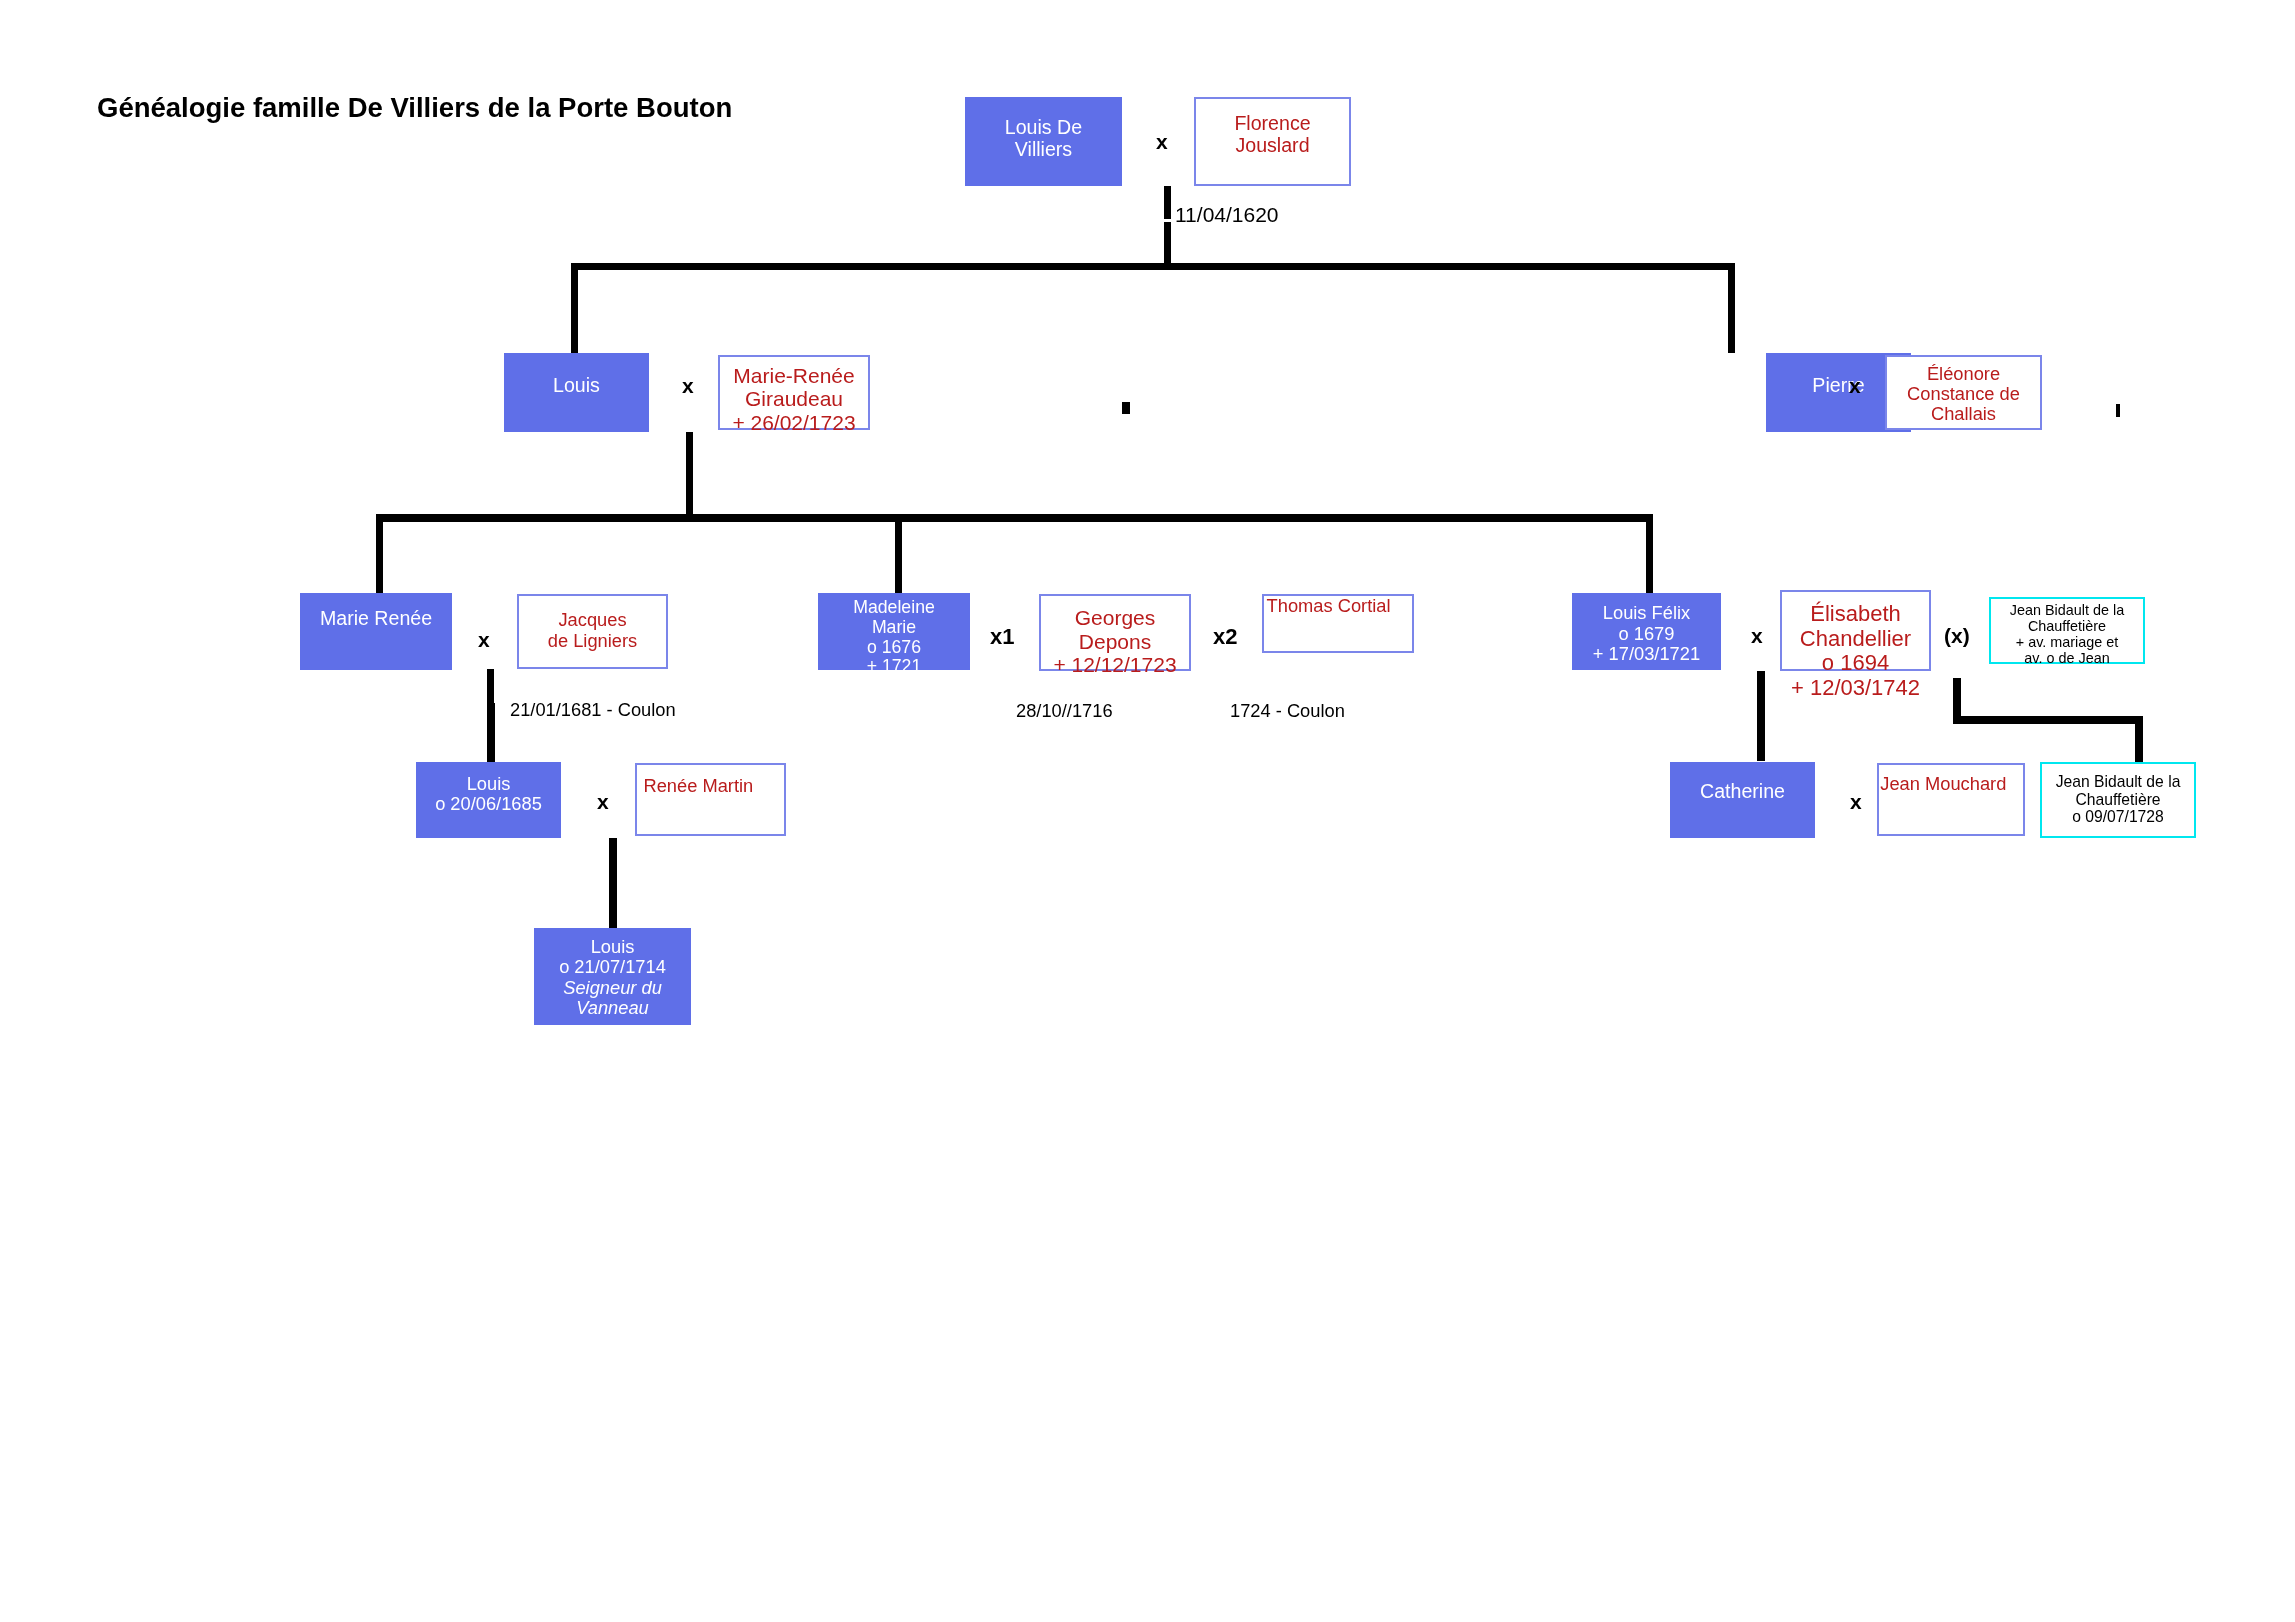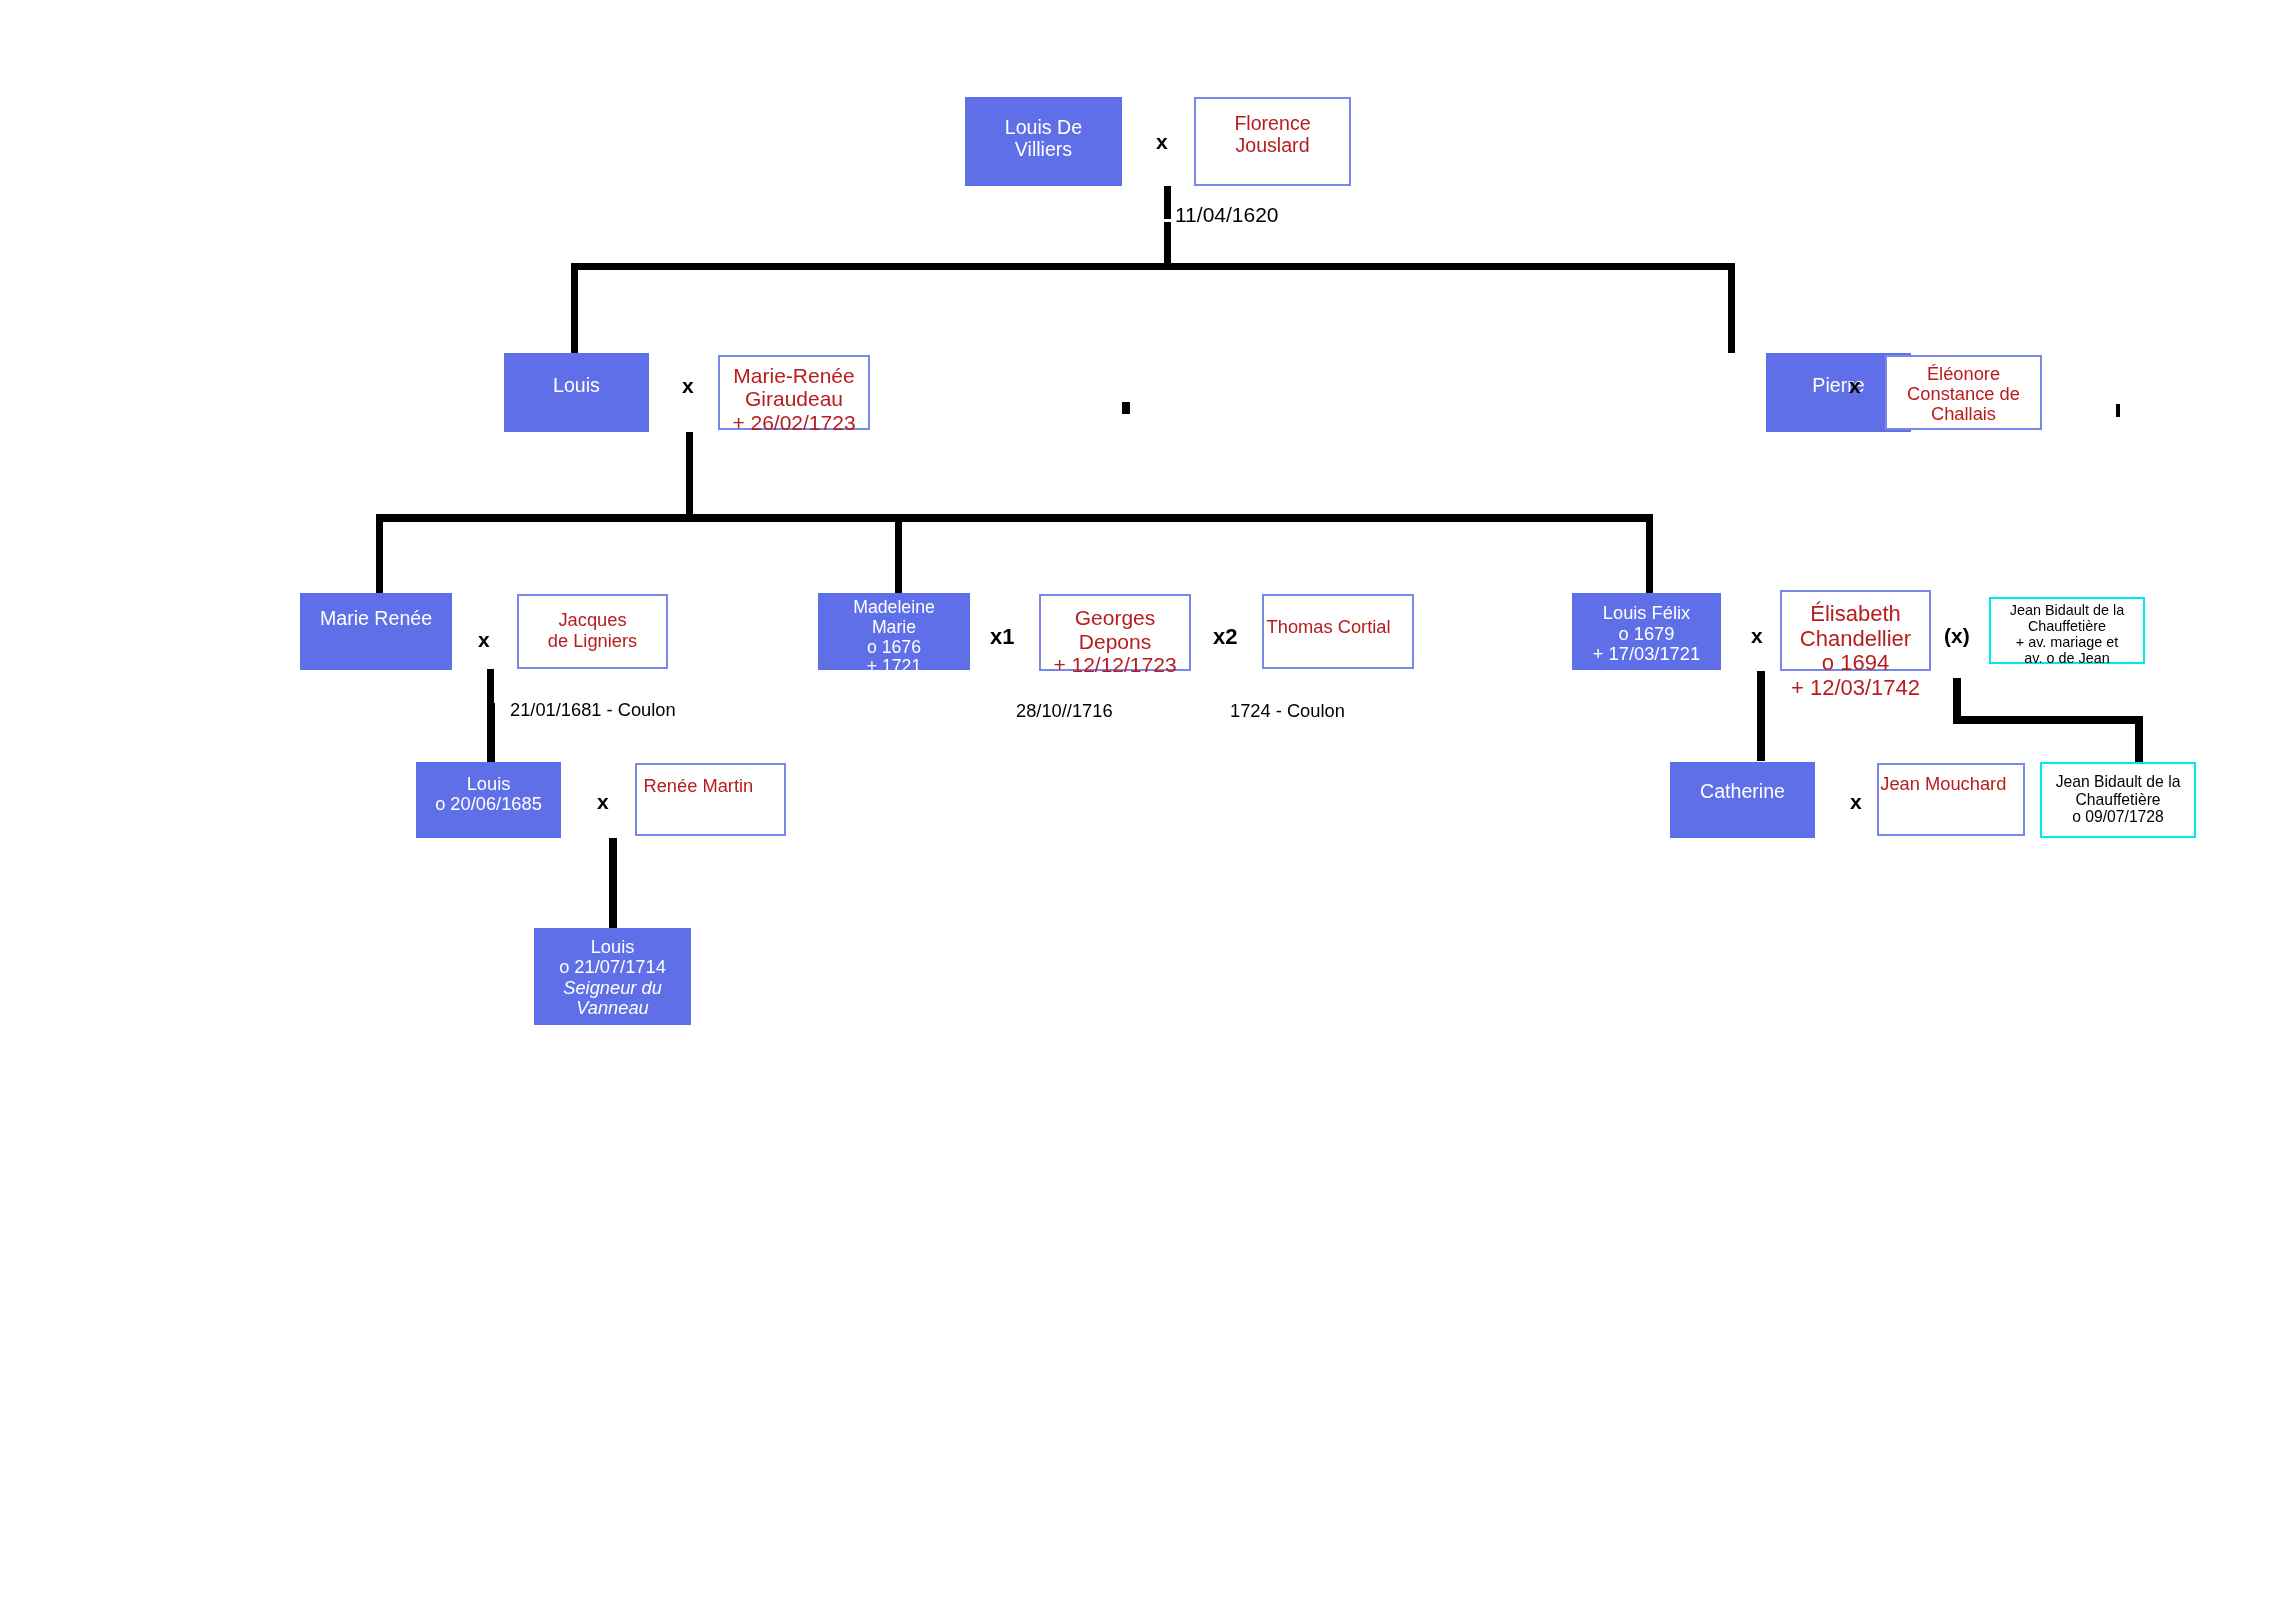--- a/index.html
+++ b/index.html
@@ -31,20 +31,21 @@
   
   .lbl{position:absolute;color:#000;white-space:nowrap;}
   .xmark{position:absolute;color:#000;font-weight:bold;white-space:nowrap;}
   .tick{position:absolute;background:#000;}
 </style>
 </head>
 <body>
 
 <div id="canvas">
 
+  <div class="title" style="left:97px;top:92px;">Généalogie famille De Villiers de la Porte Bouton</div>
 
   <div class="box filled" style="left:965px;top:97px;width:157px;height:89px;font-size:19.6px;padding-top:19px;">
     <span class="ln">Louis De</span>
     <span class="ln">Villiers</span>
   </div>
 
   <div class="xmark" style="left:1156px;top:130px;font-size:21px;">x</div>
 
   <div class="box outline" style="left:1194px;top:97px;width:157px;height:89px;font-size:19.6px;padding-top:14.4px;">
     <span class="ln">Florence</span>
@@ -118,21 +119,21 @@
   <div class="box outline" style="left:1039px;top:594px;width:152px;height:77px;font-size:21px;padding-top:10px;">
     <span class="ln">Georges</span>
     <span class="ln">Depons</span>
     <span class="ln">+ 12/12/1723</span>
   </div>
 
   <div class="lbl" style="left:1016px;top:700px;font-size:18.3px;">28/10//1716</div>
 
   <div class="xmark" style="left:1213px;top:624px;font-size:22px;">x2</div>
 
-  <div class="box outline topleft" style="left:1262px;top:594px;width:152px;height:75px;font-size:18.3px;padding-top:21px;padding-left:2.6px;">
+  <div class="box outline topleft" style="left:1262px;top:594px;width:152px;height:59px;font-size:18.3px;padding-top:0;padding-left:2.6px;">
     <span class="ln" style="text-align:left;">Thomas Cortial</span>
   </div>
 
   <div class="lbl" style="left:1230px;top:700px;font-size:18.3px;">1724 - Coulon</div>
 
   <div class="box filled" style="left:1572px;top:593px;width:149px;height:77px;font-size:18.3px;padding-top:9.2px;">
     <span class="ln">Louis Félix</span>
     <span class="ln">o 1679</span>
     <span class="ln">+ 17/03/1721</span>
   </div>

